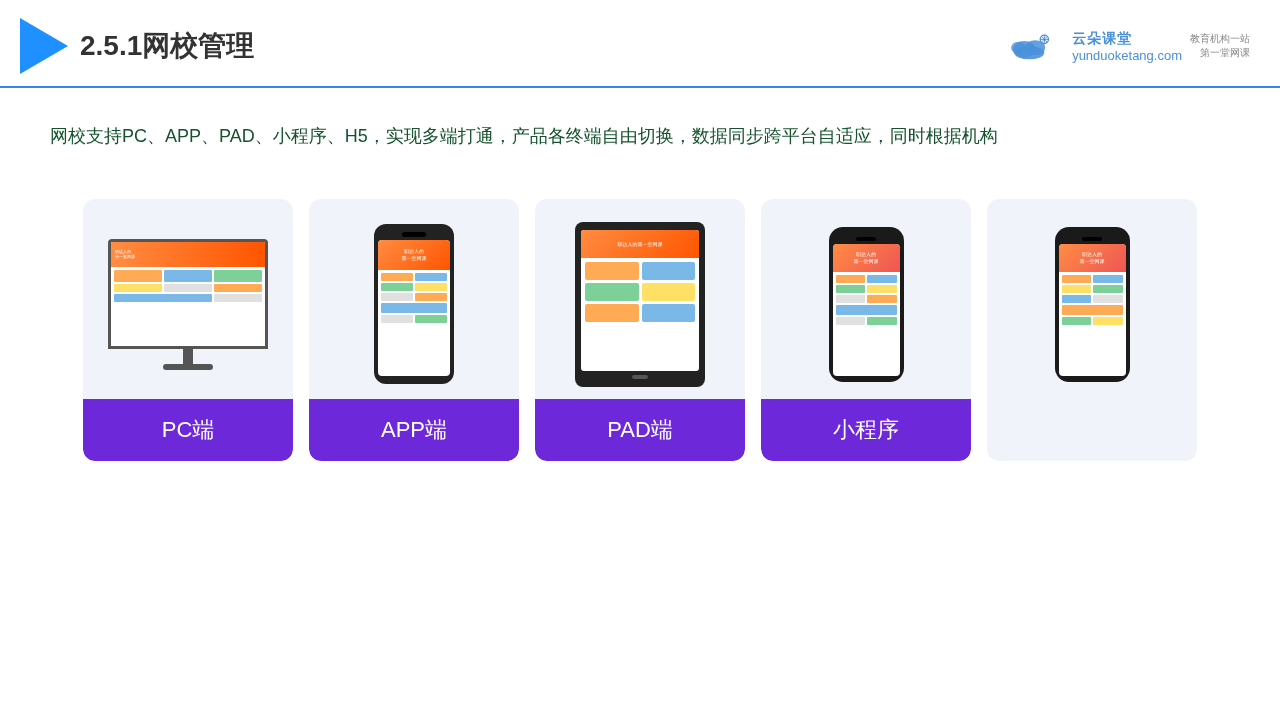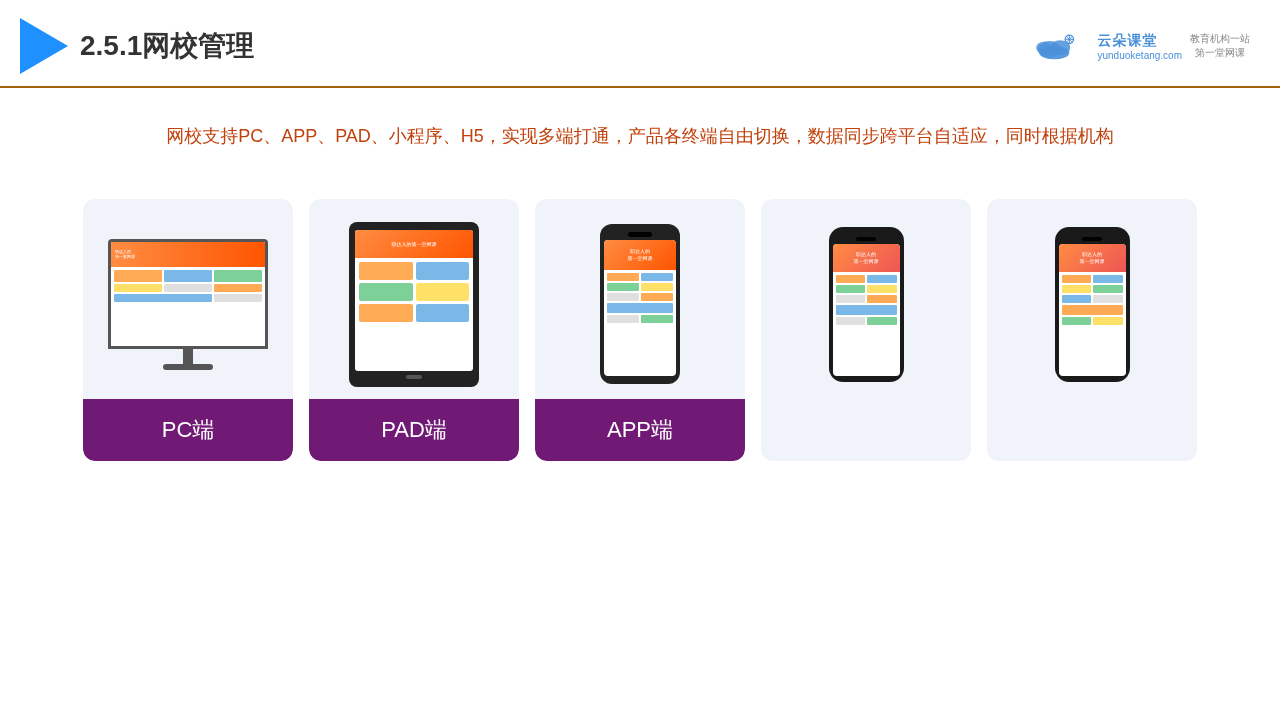--- a/index.html
+++ b/index.html
@@ -11,21 +11,21 @@
       overflow: hidden;
       position: relative;
     }
 
     
     .header {
       display: flex;
       align-items: center;
       justify-content: space-between;
       padding: 18px 30px 12px 20px;
-      border-bottom: 2px solid #a16207;
+      border-bottom: 2px solid #3b82f6;
     }
 
     .header-left {
       display: flex;
       align-items: center;
       gap: 12px;
     }
 
     .logo-triangle {
       width: 0;
@@ -67,31 +67,30 @@
     .brand-name {
       font-size: 14px;
       color: #4a90d9;
       font-weight: bold;
       letter-spacing: 1px;
     }
 
     .brand-sub {
       font-size: 10px;
       color: #888;
-      text-align: center;
+      text-align: right;
       line-height: 1.4;
     }
 
     
     .description {
       padding: 30px 50px 15px 50px;
       font-size: 18px;
-      color: #c2410c;
+      color: #14532d;
       line-height: 2;
-      text-align: center;
     }
 
     
     .cards-section {
       display: flex;
       justify-content: center;
       gap: 16px;
       padding: 20px 50px 30px 50px;
       margin-top: 10px;
     }
@@ -110,21 +109,21 @@
       width: 100%;
       height: 200px;
       display: flex;
       align-items: center;
       justify-content: center;
       padding: 20px 15px 10px;
     }
 
     .card-label {
       width: 100%;
-      background: #701a75;
+      background: #6d28d9;
       color: white;
       font-size: 22px;
       text-align: center;
       padding: 16px 0;
       font-weight: 500;
       border-radius: 0 0 12px 12px;
     }
 
     
     .pc-mock {
@@ -305,21 +304,21 @@
     }
 
     .mini-phone-body {
       padding: 3px;
       display: flex;
       flex-direction: column;
       gap: 2px;
     }
 
     .brand-domain {
-      font-size: 10px;
+      font-size: 13px;
       color: #4a90d9;
     }
   </style>
 </head>
 <body>
 
 <div class="header">
   <div class="header-left">
     <div class="logo-triangle"></div>
     <h1 class="page-title">2.5.1网校管理</h1>
@@ -379,20 +378,55 @@
         </div>
         <div class="monitor-neck"></div>
         <div class="monitor-base"></div>
       </div>
     </div>
     <div class="card-label">PC端</div>
   </div>
 
   <div class="card">
     <div class="card-image-area">
+      <div class="phone-mock">
+        <div class="phone-notch"></div>
+        <div class="phone-screen">
+          <div class="phone-screen-header">
+            <div style="color:white;font-size:5px;text-align:center;line-height:1.4;">职达人的<br>第一堂网课</div>
+          </div>
+          <div class="phone-screen-body">
+            <div class="phone-row">
+              <div class="phone-block pb-orange"></div>
+              <div class="phone-block pb-blue"></div>
+            </div>
+            <div class="phone-row">
+              <div class="phone-block pb-green"></div>
+              <div class="phone-block pb-yellow"></div>
+            </div>
+            <div class="phone-row">
+              <div class="phone-block pb-gray"></div>
+              <div class="phone-block pb-orange"></div>
+            </div>
+            <div class="phone-row">
+              <div class="phone-block pb-blue" style="height:10px;"></div>
+            </div>
+            <div class="phone-row">
+              <div class="phone-block pb-gray"></div>
+              <div class="phone-block pb-green"></div>
+            </div>
+          </div>
+        </div>
+      </div>
+    </div>
+    <div class="card-label">APP端</div>
+  </div>
+
+  <div class="card">
+    <div class="card-image-area">
       <div class="tablet-mock">
         <div class="tablet-screen">
           <div class="tablet-screen-header">
             <div style="height:100%;background:linear-gradient(135deg,#ff8c42,#ff5500);display:flex;align-items:center;justify-content:center;">
               <span style="color:white;font-size:5px;">职达人的第一堂网课</span>
             </div>
           </div>
           <div class="tablet-screen-body">
             <div class="tablet-block tb-orange"></div>
             <div class="tablet-block tb-blue"></div>
@@ -403,27 +437,27 @@
           </div>
         </div>
         <div class="tablet-home"></div>
       </div>
     </div>
     <div class="card-label">PAD端</div>
   </div>
 
   <div class="card">
     <div class="card-image-area">
-      <div class="phone-mock">
-        <div class="phone-notch"></div>
-        <div class="phone-screen">
-          <div class="phone-screen-header">
+      <div class="mini-phone-mock">
+        <div class="mini-phone-notch"></div>
+        <div class="mini-phone-screen">
+          <div class="mini-phone-header">
             <div style="color:white;font-size:5px;text-align:center;line-height:1.4;">职达人的<br>第一堂网课</div>
           </div>
-          <div class="phone-screen-body">
+          <div class="mini-phone-body">
             <div class="phone-row">
               <div class="phone-block pb-orange"></div>
               <div class="phone-block pb-blue"></div>
             </div>
             <div class="phone-row">
               <div class="phone-block pb-green"></div>
               <div class="phone-block pb-yellow"></div>
             </div>
             <div class="phone-row">
               <div class="phone-block pb-gray"></div>
@@ -433,84 +467,50 @@
               <div class="phone-block pb-blue" style="height:10px;"></div>
             </div>
             <div class="phone-row">
               <div class="phone-block pb-gray"></div>
               <div class="phone-block pb-green"></div>
             </div>
           </div>
         </div>
       </div>
     </div>
-    <div class="card-label">APP端</div>
+    <div class="card-label">小程序</div>
   </div>
 
   <div class="card">
     <div class="card-image-area">
       <div class="mini-phone-mock">
         <div class="mini-phone-notch"></div>
         <div class="mini-phone-screen">
           <div class="mini-phone-header">
             <div style="color:white;font-size:5px;text-align:center;line-height:1.4;">职达人的<br>第一堂网课</div>
           </div>
           <div class="mini-phone-body">
             <div class="phone-row">
               <div class="phone-block pb-orange"></div>
               <div class="phone-block pb-blue"></div>
             </div>
             <div class="phone-row">
+              <div class="phone-block pb-yellow"></div>
+              <div class="phone-block pb-green"></div>
+            </div>
+            <div class="phone-row">
+              <div class="phone-block pb-blue"></div>
+              <div class="phone-block pb-gray"></div>
+            </div>
+            <div class="phone-row">
+              <div class="phone-block pb-orange" style="height:10px;"></div>
+            </div>
+            <div class="phone-row">
               <div class="phone-block pb-green"></div>
               <div class="phone-block pb-yellow"></div>
             </div>
-            <div class="phone-row">
-              <div class="phone-block pb-gray"></div>
-              <div class="phone-block pb-orange"></div>
-            </div>
-            <div class="phone-row">
-              <div class="phone-block pb-blue" style="height:10px;"></div>
-            </div>
-            <div class="phone-row">
-              <div class="phone-block pb-gray"></div>
-              <div class="phone-block pb-green"></div>
-            </div>
           </div>
         </div>
       </div>
     </div>
   </div>
 
-  <div class="card">
-    <div class="card-image-area">
-      <div class="mini-phone-mock">
-        <div class="mini-phone-notch"></div>
-        <div class="mini-phone-screen">
-          <div class="mini-phone-header">
-            <div style="color:white;font-size:5px;text-align:center;line-height:1.4;">职达人的<br>第一堂网课</div>
-          </div>
-          <div class="mini-phone-body">
-            <div class="phone-row">
-              <div class="phone-block pb-orange"></div>
-              <div class="phone-block pb-blue"></div>
-            </div>
-            <div class="phone-row">
-              <div class="phone-block pb-yellow"></div>
-              <div class="phone-block pb-green"></div>
-            </div>
-            <div class="phone-row">
-              <div class="phone-block pb-blue"></div>
-              <div class="phone-block pb-gray"></div>
-            </div>
-            <div class="phone-row">
-              <div class="phone-block pb-orange" style="height:10px;"></div>
-            </div>
-            <div class="phone-row">
-              <div class="phone-block pb-green"></div>
-              <div class="phone-block pb-yellow"></div>
-            </div>
-          </div>
-        </div>
-      </div>
-    </div>
-  </div>
-
 </div>
 
 </body></html>

